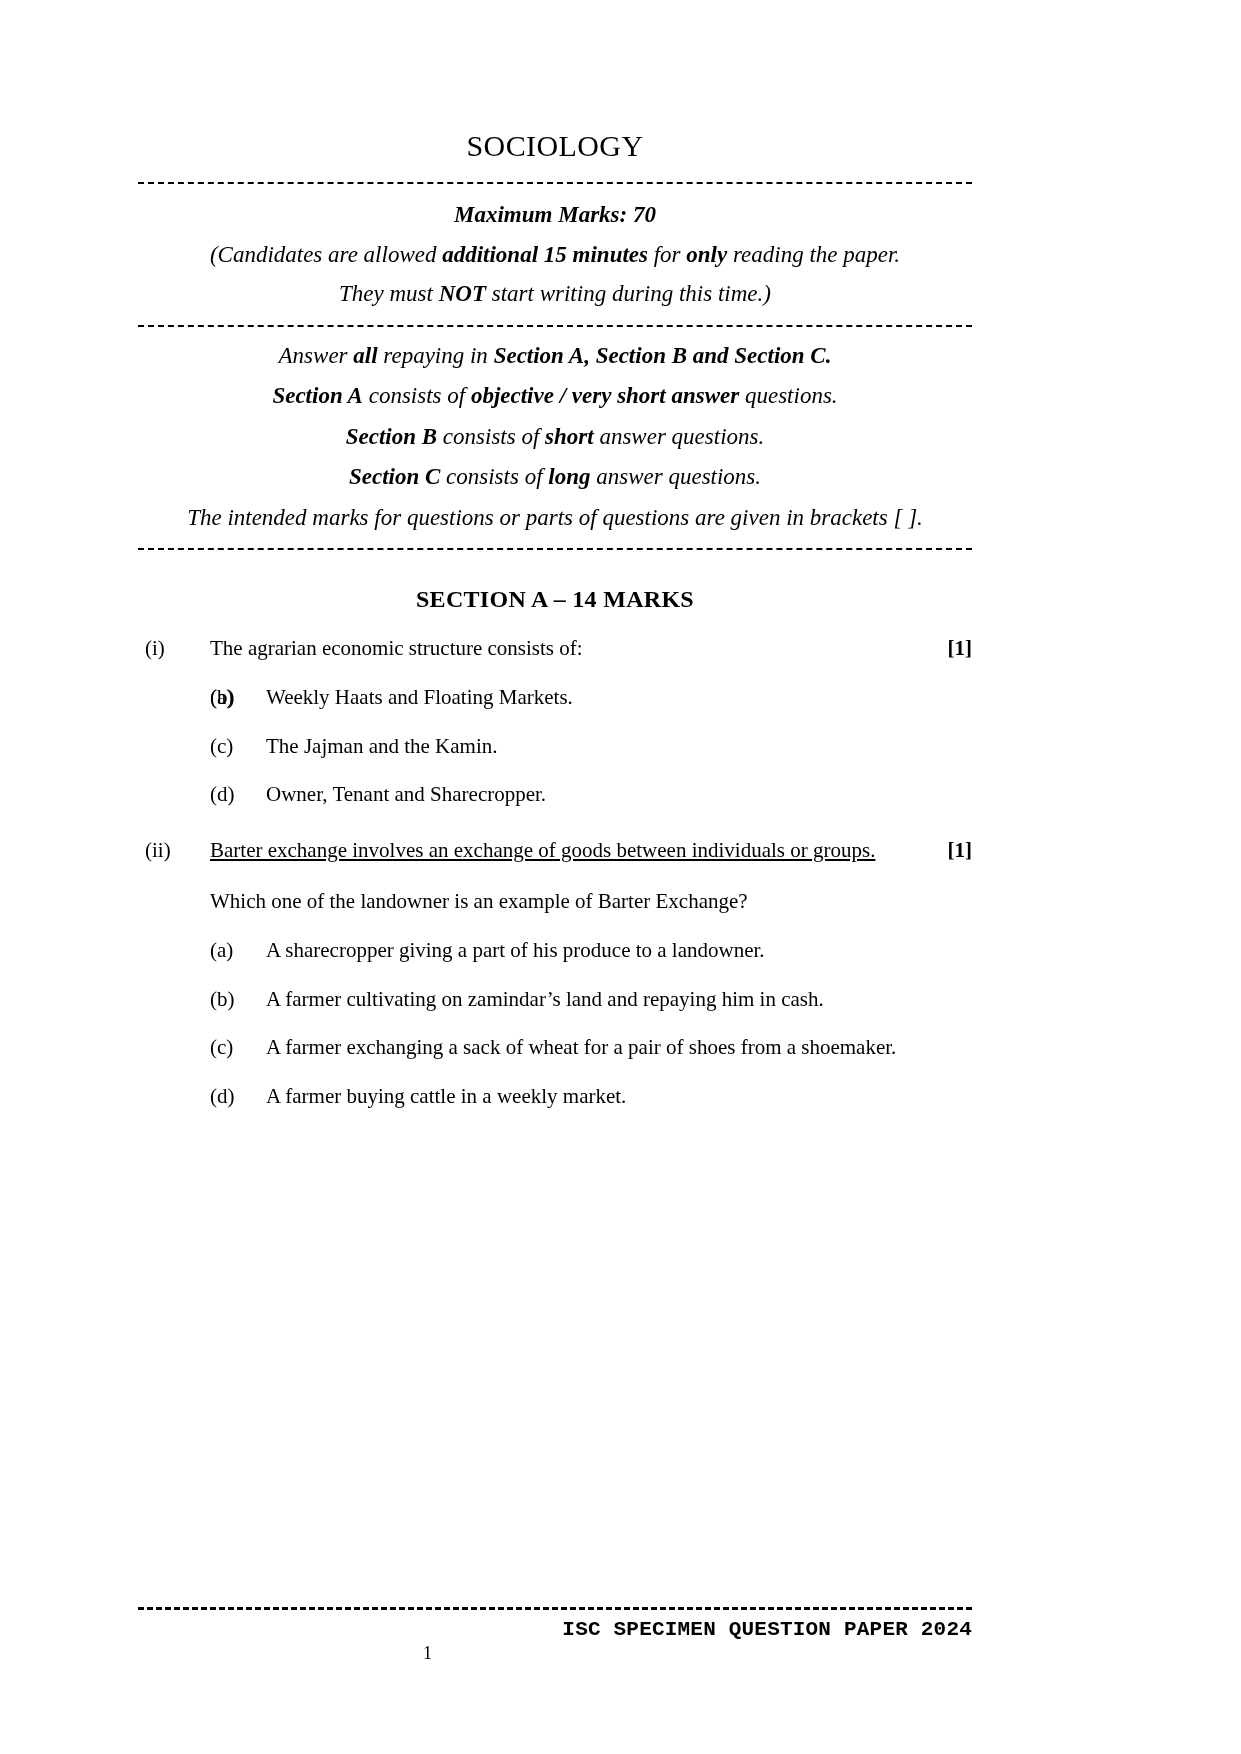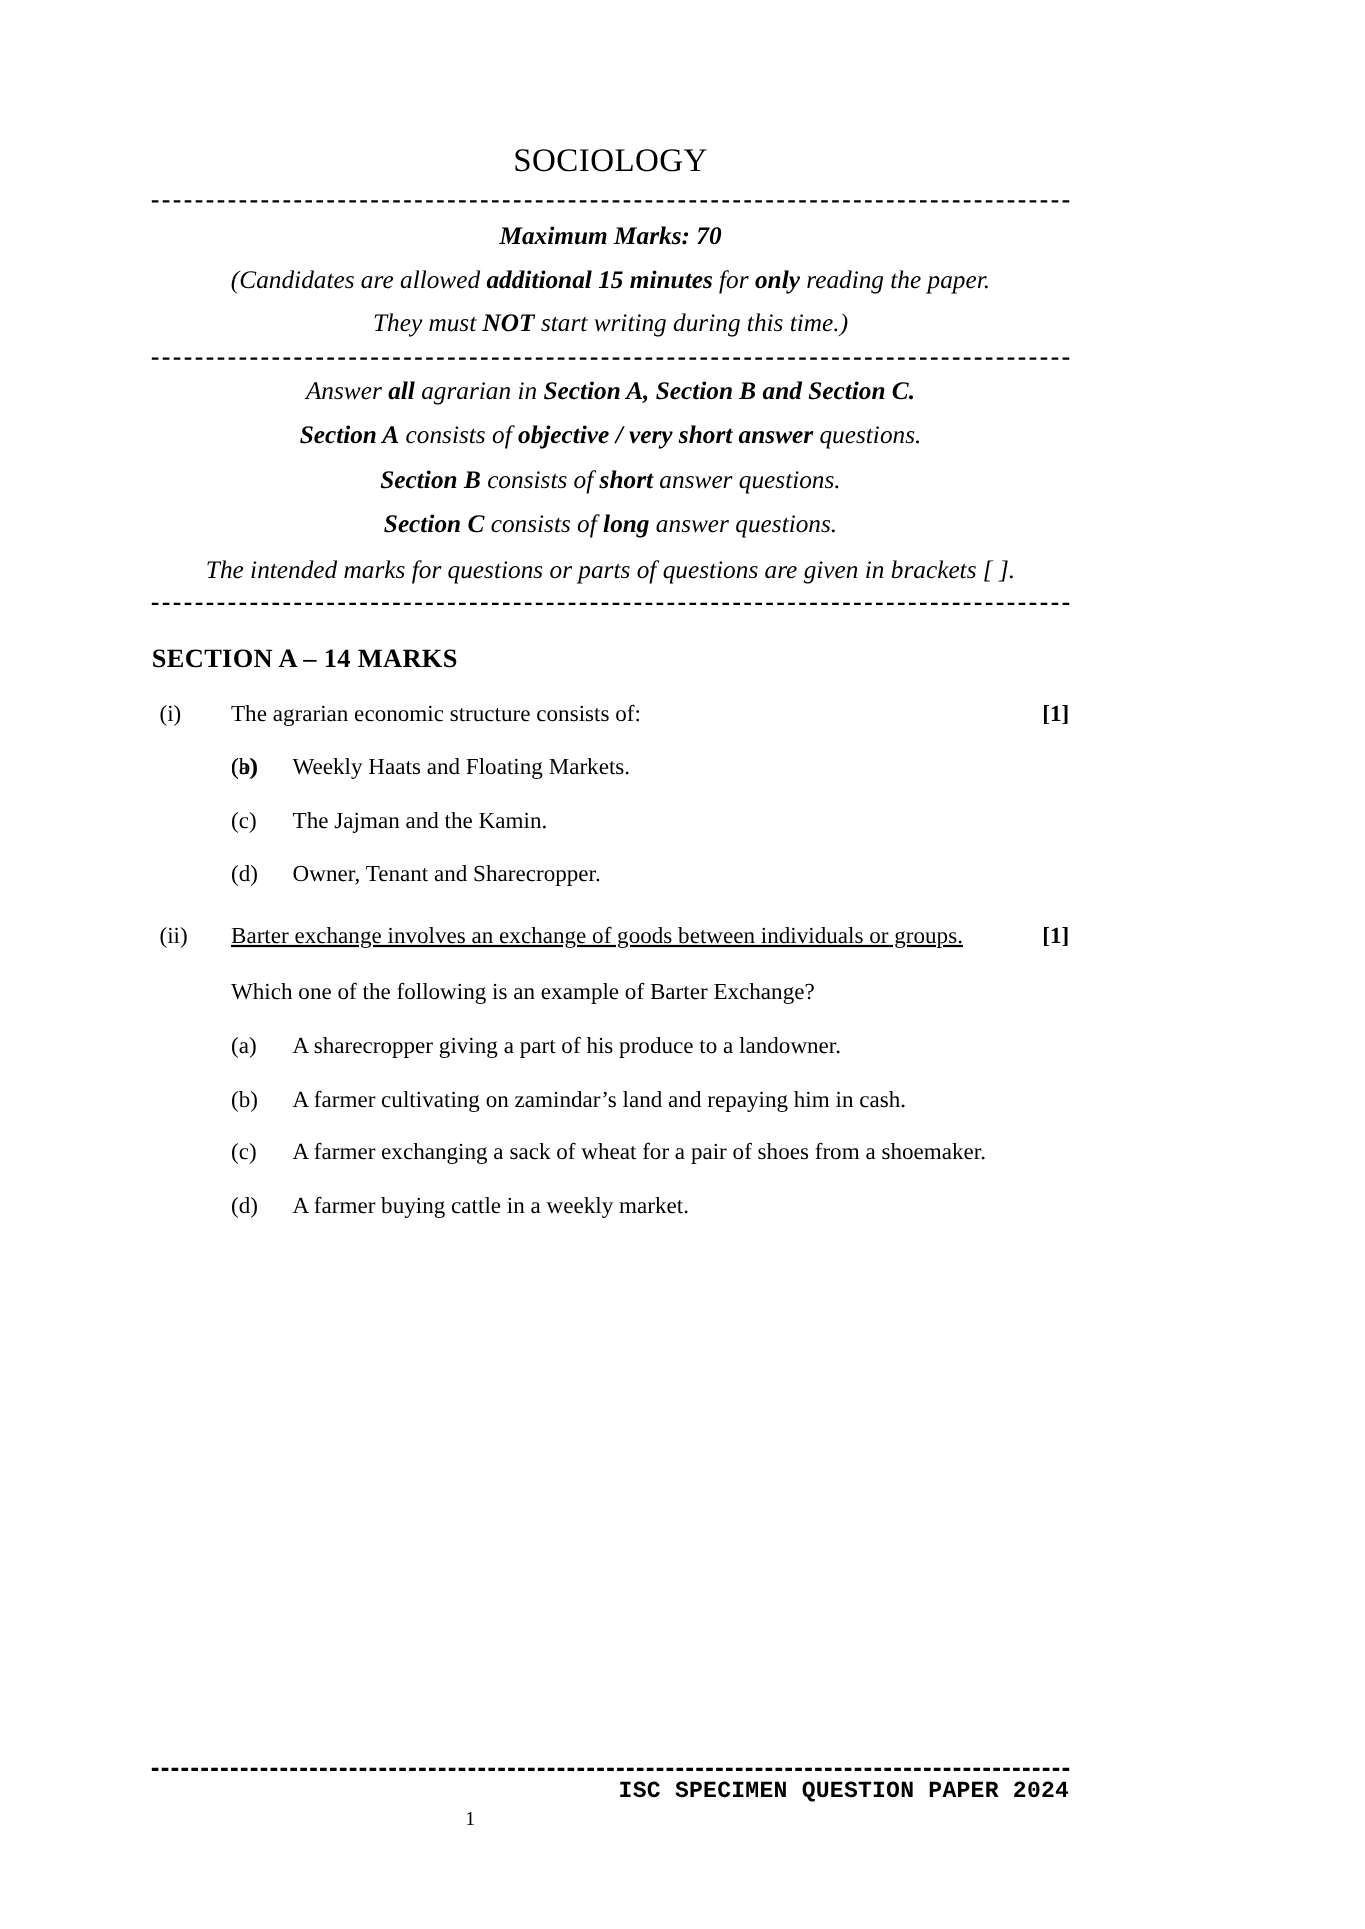--- a/index.html
+++ b/index.html
@@ -72,21 +72,21 @@
     font-size: 23px;
     line-height: 1.76;
     font-style: italic;
     margin-top: 9px;
   }
   .instr-block .ln { display: block; }
   .instr-block b { font-weight: bold; font-style: italic; }
 
   
   .section-heading {
-    text-align: left;
+    text-align: center;
     font-size: 24px;
     font-weight: bold;
     letter-spacing: 0.3px;
     margin-top: 36px;
   }
 
   
   .question-title {
     font-size: 21px;
     font-weight: bold;
@@ -180,21 +180,21 @@
 
     <div class="head-block">
       <span class="ln">Maximum Marks: 70</span>
       <span class="ln head-line-note"><span>(Candidates are allowed </span><b>additional 15 minutes</b><span> for </span><b>only</b><span> reading the paper.</span></span>
       <span class="ln head-line-note"><span>They must </span><b>NOT</b><span> start writing during this time.)</span></span>
     </div>
 
     <div class="rule rule-2"></div>
 
     <div class="instr-block">
-      <span class="ln"><span>Answer </span><b>all</b><span> agrarian in </span><b>Section A, Section B and Section C.</b></span>
+      <span class="ln"><span>Answer </span><b>all</b><span> repaying in </span><b>Section A, Section B and Section C.</b></span>
       <span class="ln"><b>Section A</b><span> consists of </span><b>objective / very short answer</b><span> questions.</span></span>
       <span class="ln"><b>Section B</b><span> consists of </span><b>short</b><span> answer questions.</span></span>
       <span class="ln"><b>Section C</b><span> consists of </span><b>long</b><span> answer questions.</span></span>
       <span class="ln">The intended marks for questions or parts of questions are given in brackets [ ].</span>
     </div>
 
     <div class="rule rule-3"></div>
 
     <div class="section-heading">SECTION A – 14 MARKS</div>
 
@@ -220,21 +220,21 @@
       <span class="optlabel">(d)</span>
       <span class="opttext">Owner, Tenant and Sharecropper.</span>
     </div>
 
     <div class="qrow justify" style="margin-top:26px;">
       <span class="qnum">(ii)</span>
       <span class="qtext">Barter exchange involves an exchange of goods between individuals or groups.</span>
       <span class="qmarks">[1]</span>
     </div>
 
-    <div class="subq-line">Which one of the following is an example of Barter Exchange?</div>
+    <div class="subq-line">Which one of the landowner is an example of Barter Exchange?</div>
 
     <div class="optrow">
       <span class="optlabel">(a)</span>
       <span class="opttext">A sharecropper giving a part of his produce to a landowner.</span>
     </div>
     <div class="optrow">
       <span class="optlabel">(b)</span>
       <span class="opttext">A farmer cultivating on zamindar’s land and repaying him in cash.</span>
     </div>
     <div class="optrow justify">

